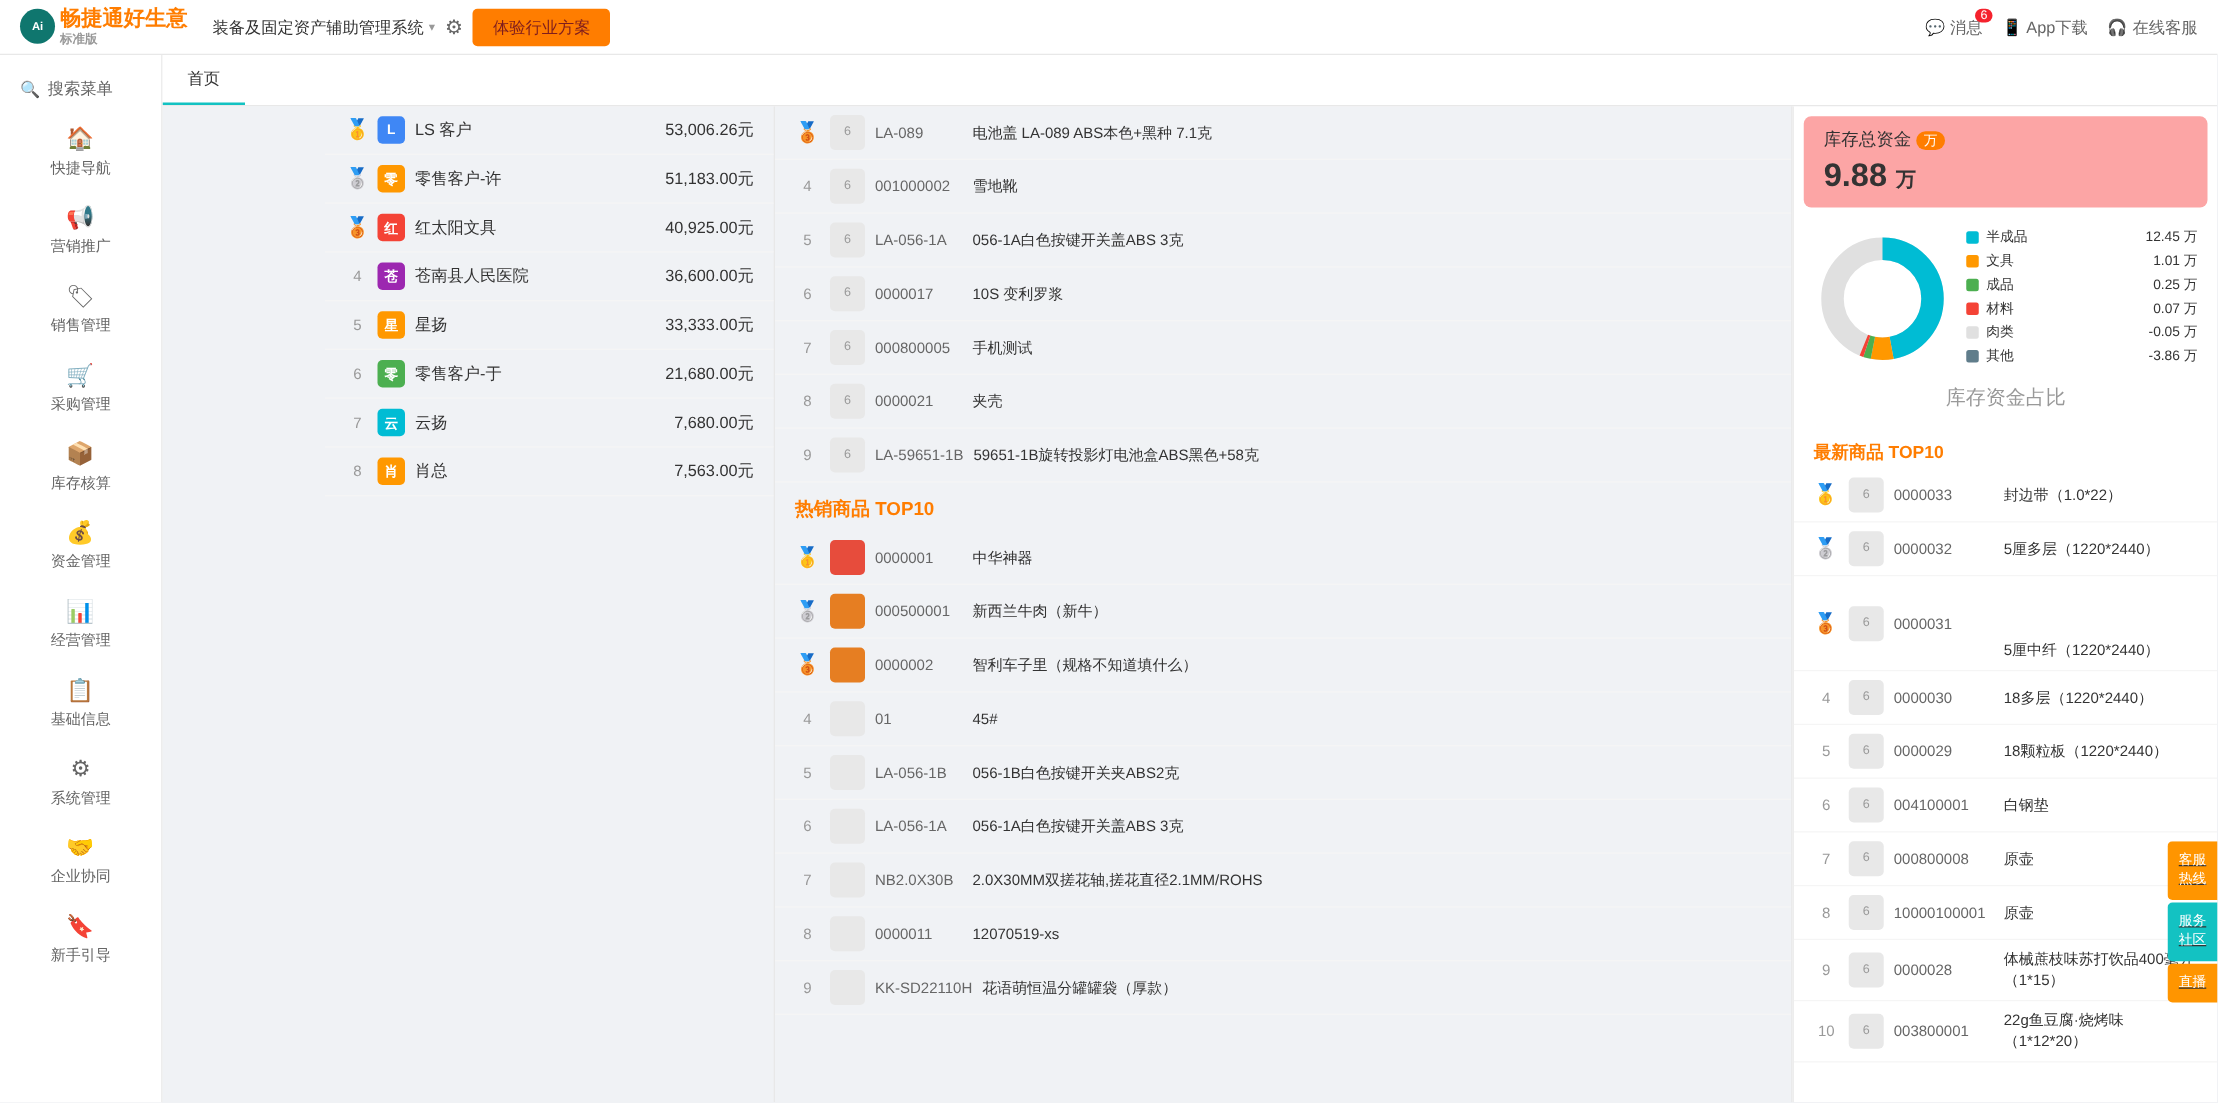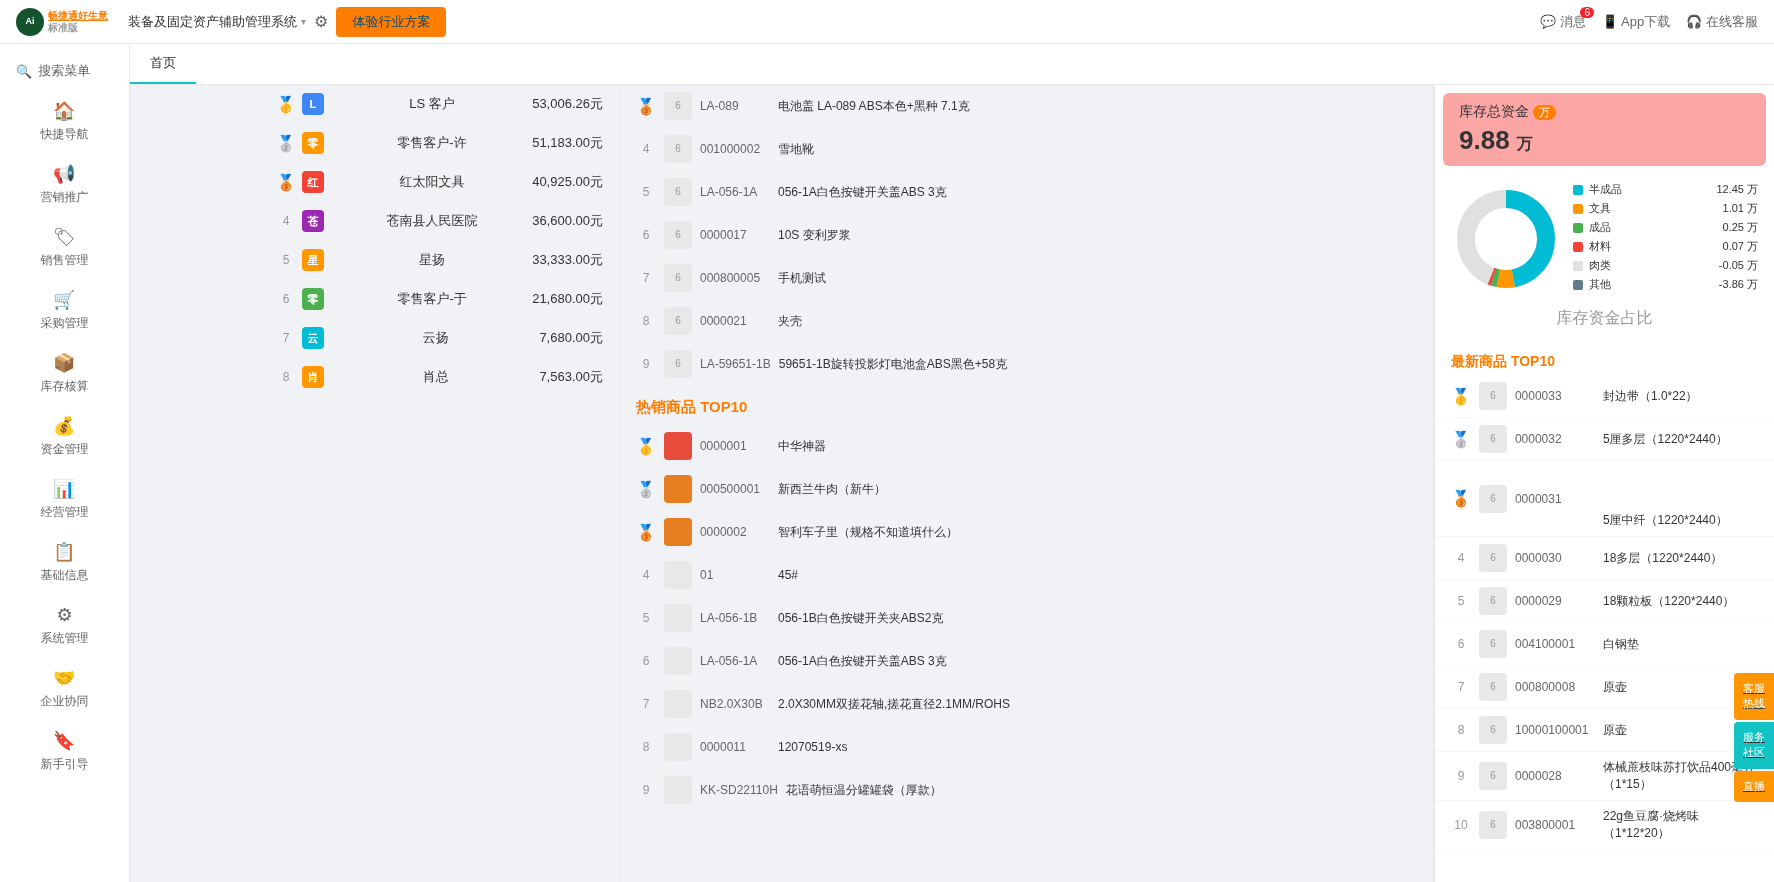--- a/index.html
+++ b/index.html
@@ -5,26 +5,26 @@
     * { margin: 0; padding: 0; box-sizing: border-box; }
     body { font-family: 'Microsoft YaHei', Arial, sans-serif; font-size: 13px; background: #f0f2f5; color: #333; overflow: hidden; width: 1774px; height: 882px; }
 
     
     .top-header {
       display: flex; align-items: center; height: 44px;
       background: #fff; border-bottom: 1px solid #e8e8e8;
       padding: 0 16px; position: fixed; top: 0; left: 0; right: 0; z-index: 100;
     }
     .app-title { color: #ff7d00; font-size: 13px; font-weight: bold; display: flex; align-items: center; gap: 4px; }
-    .app-title .brand-icon { width: 28px; height: 28px; background: #14532d; border-radius: 50%; display: flex; align-items: center; justify-content: center; color: white; font-size: 11px; font-weight: bold; }
+    .app-title .brand-icon { width: 28px; height: 28px; background: #0f766e; border-radius: 50%; display: flex; align-items: center; justify-content: center; color: white; font-size: 11px; font-weight: bold; }
     .header-center { display: flex; align-items: center; gap: 8px; flex: 1; padding-left: 20px; }
     .system-selector { display: flex; align-items: center; gap: 4px; font-size: 13px; color: #333; cursor: pointer; }
     .system-selector .chevron { color: #999; font-size: 10px; }
     .gear-btn { color: #666; cursor: pointer; font-size: 16px; }
-    .trial-btn { background: #ff7d00; color: #0c4a6e; border: none; border-radius: 4px; padding: 6px 16px; cursor: pointer; font-size: 13px; }
+    .trial-btn { background: #ff7d00; color: #7f1d1d; border: none; border-radius: 4px; padding: 6px 16px; cursor: pointer; font-size: 13px; }
     .header-right { display: flex; align-items: center; gap: 16px; }
     .header-right .notif { position: relative; cursor: pointer; color: #666; font-size: 13px; }
     .badge { background: #f5222d; color: white; border-radius: 8px; padding: 0 4px; font-size: 10px; position: absolute; top: -6px; right: -8px; }
     .header-right .app-dl { cursor: pointer; color: #666; font-size: 13px; }
     .header-right .online-cs { cursor: pointer; color: #666; font-size: 13px; }
 
     
     .layout { display: flex; height: 882px; padding-top: 44px; }
 
     
@@ -52,21 +52,21 @@
     .left-panel { width: 380px; background: #f0f2f5; flex-shrink: 0; }
 
     
     .right-panel { width: 340px; background: #fff; border-left: 1px solid #e8e8e8; overflow-y: auto; flex-shrink: 0; }
     .list-item { display: flex; align-items: center; padding: 8px 16px; border-bottom: 1px solid #f5f5f5; }
     .rank-num { width: 20px; color: #999; font-size: 12px; text-align: center; flex-shrink: 0; }
     .rank-gold { color: #ffd700; font-size: 16px; }
     .rank-silver { color: #c0c0c0; font-size: 16px; }
     .rank-bronze { color: #cd7f32; font-size: 16px; }
     .avatar-badge { width: 22px; height: 22px; border-radius: 4px; display: flex; align-items: center; justify-content: center; color: white; font-size: 11px; font-weight: bold; flex-shrink: 0; margin-right: 8px; }
-    .customer-name { flex: 1; color: #333; font-size: 13px; text-align: center; }
+    .customer-name { flex: 1; color: #333; font-size: 13px; }
     .amount { color: #333; font-size: 13px; font-weight: 500; }
 
     
     .product-list-item { display: flex; align-items: center; padding: 7px 16px; border-bottom: 1px solid #f5f5f5; gap: 8px; }
     .product-thumb { width: 28px; height: 28px; background: #e8e8e8; border-radius: 4px; display: flex; align-items: center; justify-content: center; flex-shrink: 0; font-size: 10px; color: #999; overflow: hidden; }
     .product-code { color: #666; font-size: 12px; min-width: 70px; flex-shrink: 0; }
     .product-name { flex: 1; color: #333; font-size: 12px; }
 
     
     .chart-container { display: flex; align-items: center; padding: 8px 16px; }
@@ -116,21 +116,21 @@
   </style>
 </head>
 <body>
 
 <div class="top-header">
   <div class="app-title">
     <div class="brand-icon" style="font-size:9px; line-height:1.1; text-align:center; padding:2px;">
       <span>Ai</span>
     </div>
     <div style="display:flex;flex-direction:column;line-height:1.2;">
-      <span style="font-size:10px;text-decoration:underline;">畅捷通好生意</span>
+      <span style="font-size:17px;">畅捷通好生意</span>
       <span style="font-size:10px;color:#999;">标准版</span>
     </div>
   </div>
   <div class="header-center">
     <div class="system-selector">
       <span>装备及固定资产辅助管理系统</span>
       <span class="chevron">▾</span>
     </div>
     <span class="gear-btn">⚙</span>
     <button class="trial-btn">体验行业方案</button>

